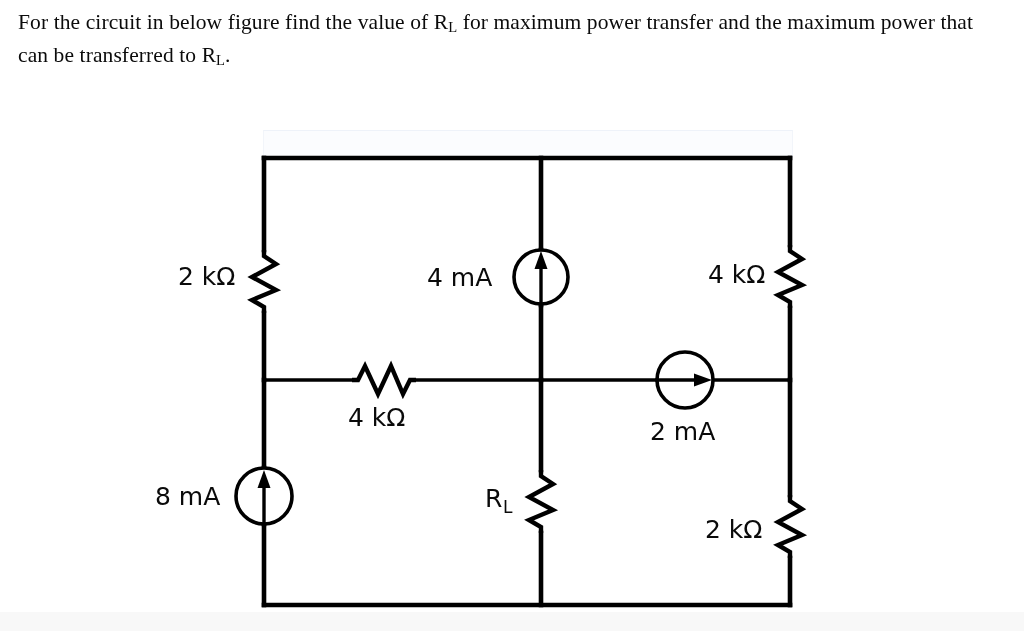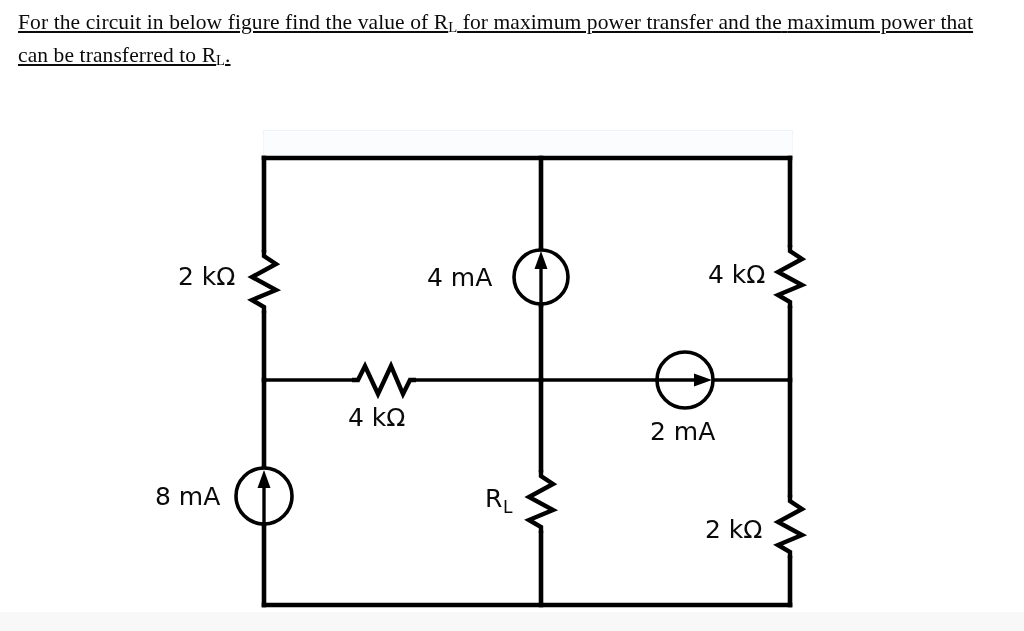--- a/index.html
+++ b/index.html
@@ -25,21 +25,20 @@
   #question {
     position: absolute;
     left: 18px;
     top: 8px;
     width: 985px;
     font-family: "Liberation Serif", "DejaVu Serif", serif;
     font-size: 21.5px;
     line-height: 28px;
     color: #0b0b0b;
     letter-spacing: 0.1px;
-    text-decoration: underline;
   }
   #question sub {
     font-size: 0.68em;
     vertical-align: -0.22em;
     letter-spacing: 0;
   }
   
   #artifact-box {
     position: absolute;
     left: 263px;

